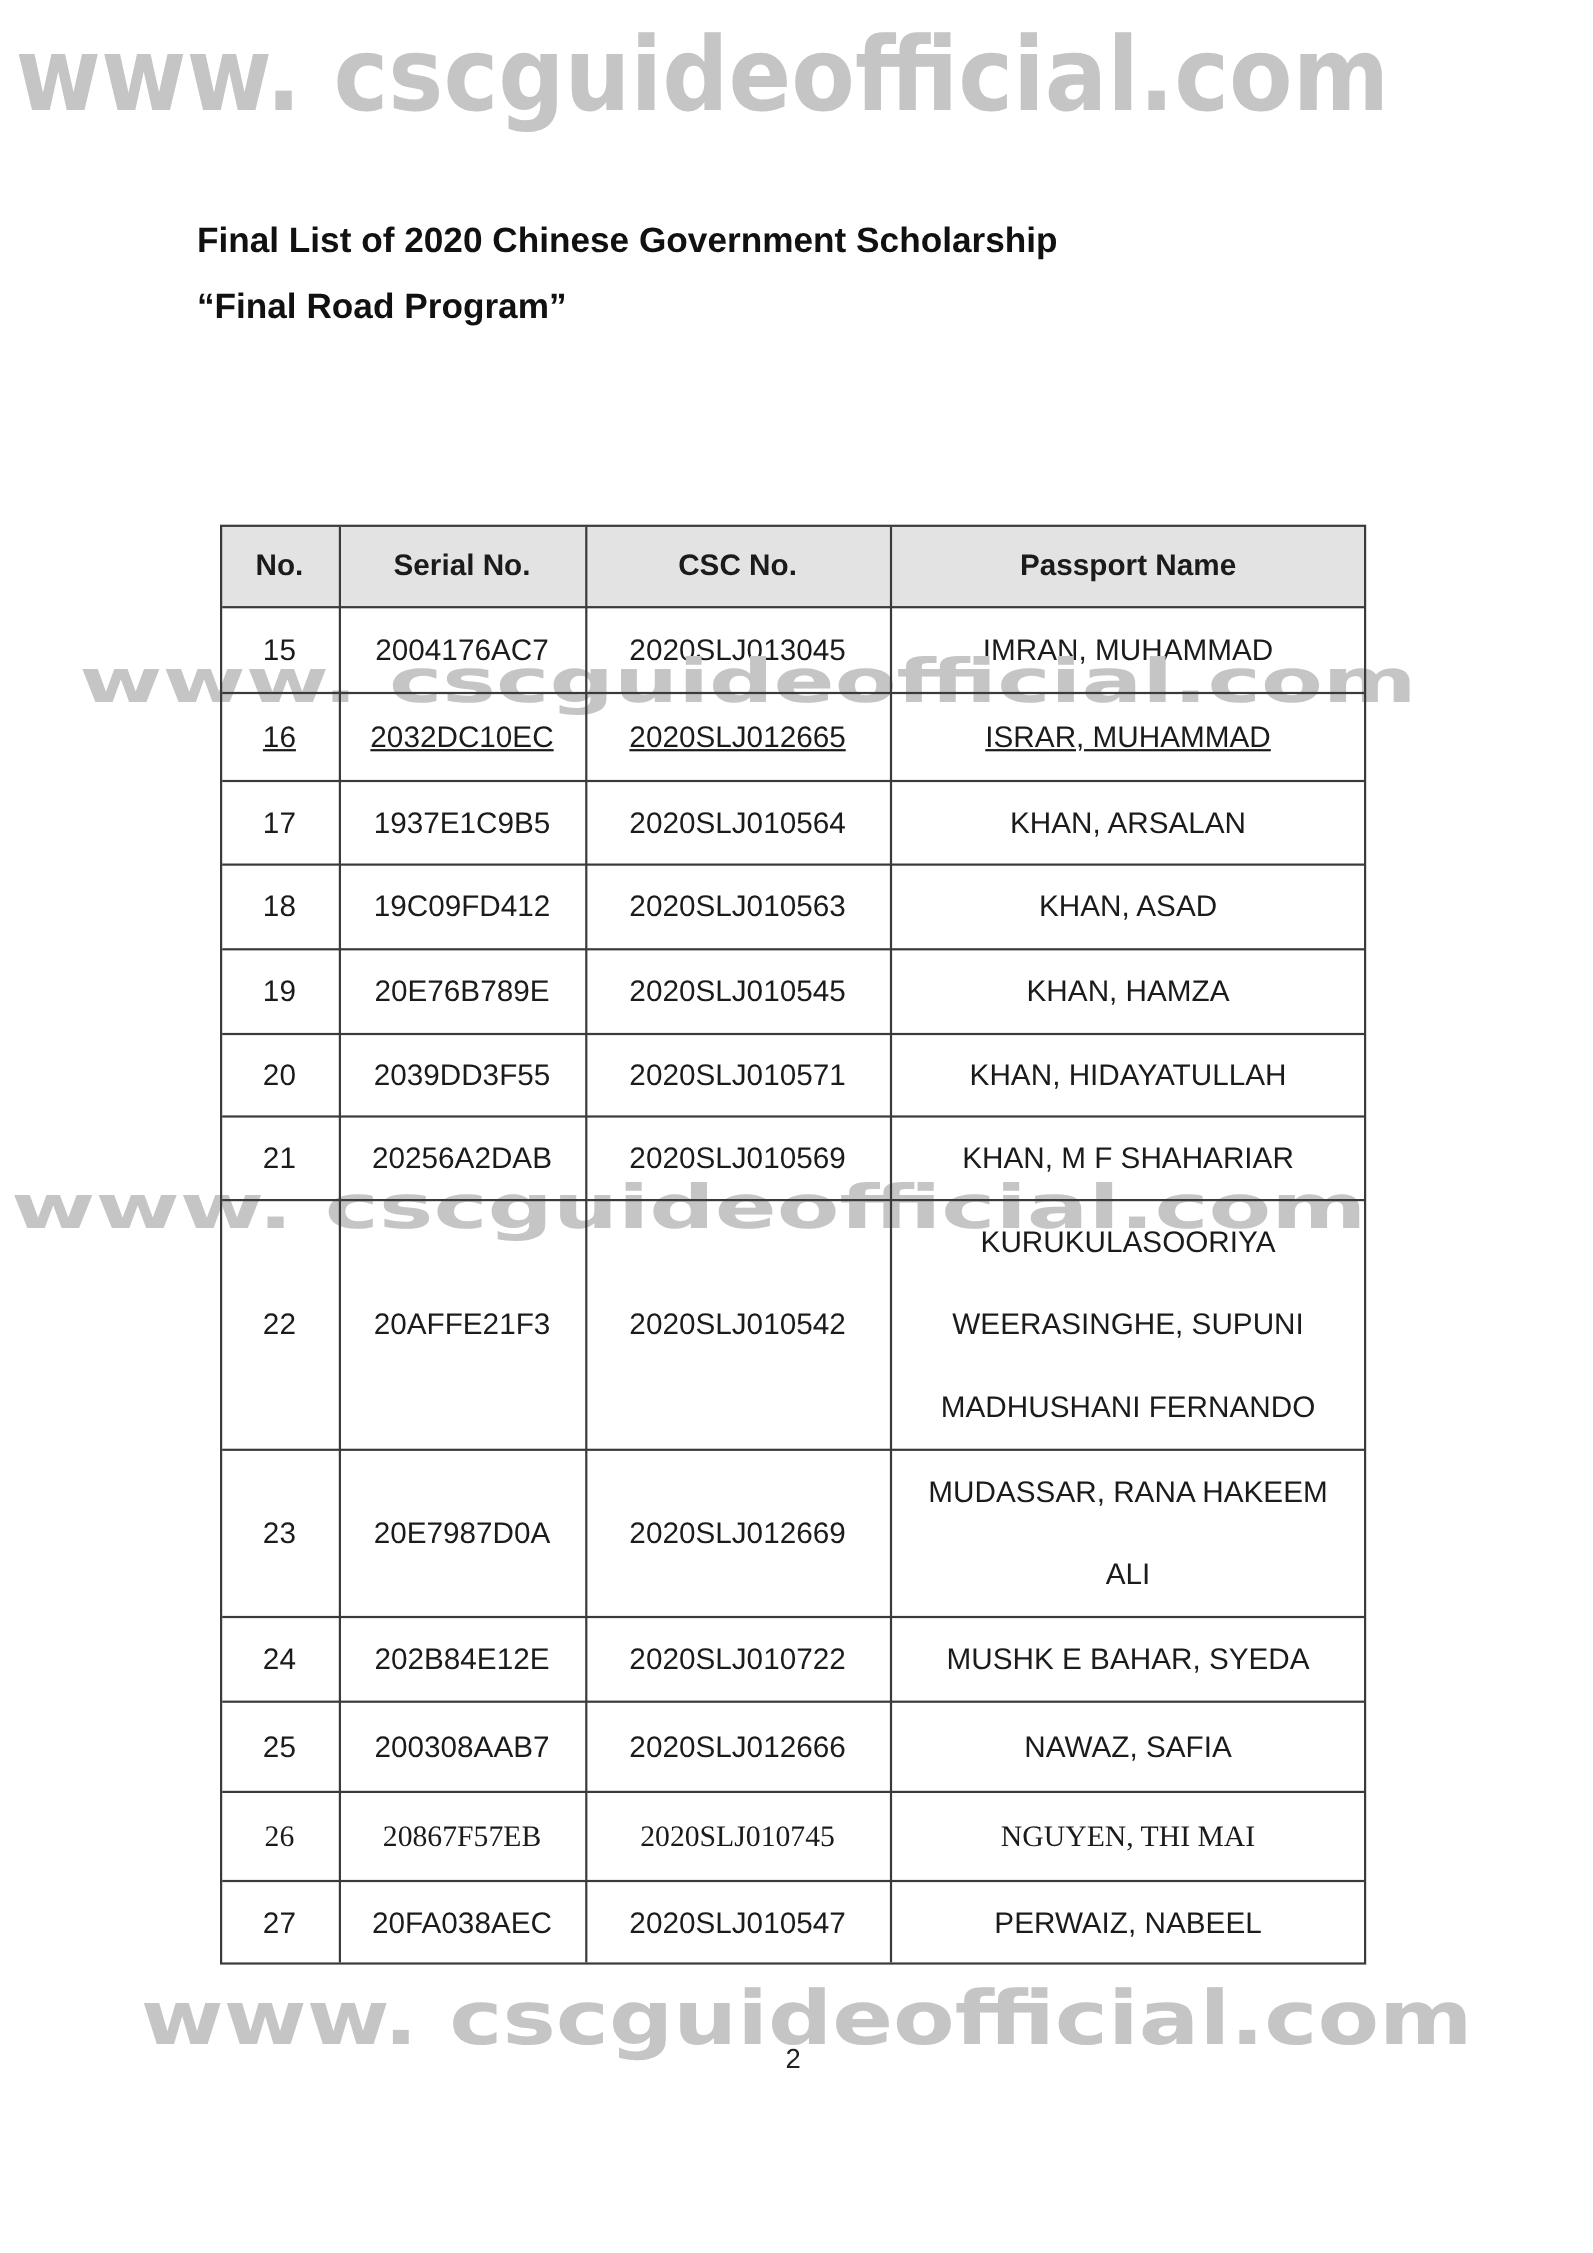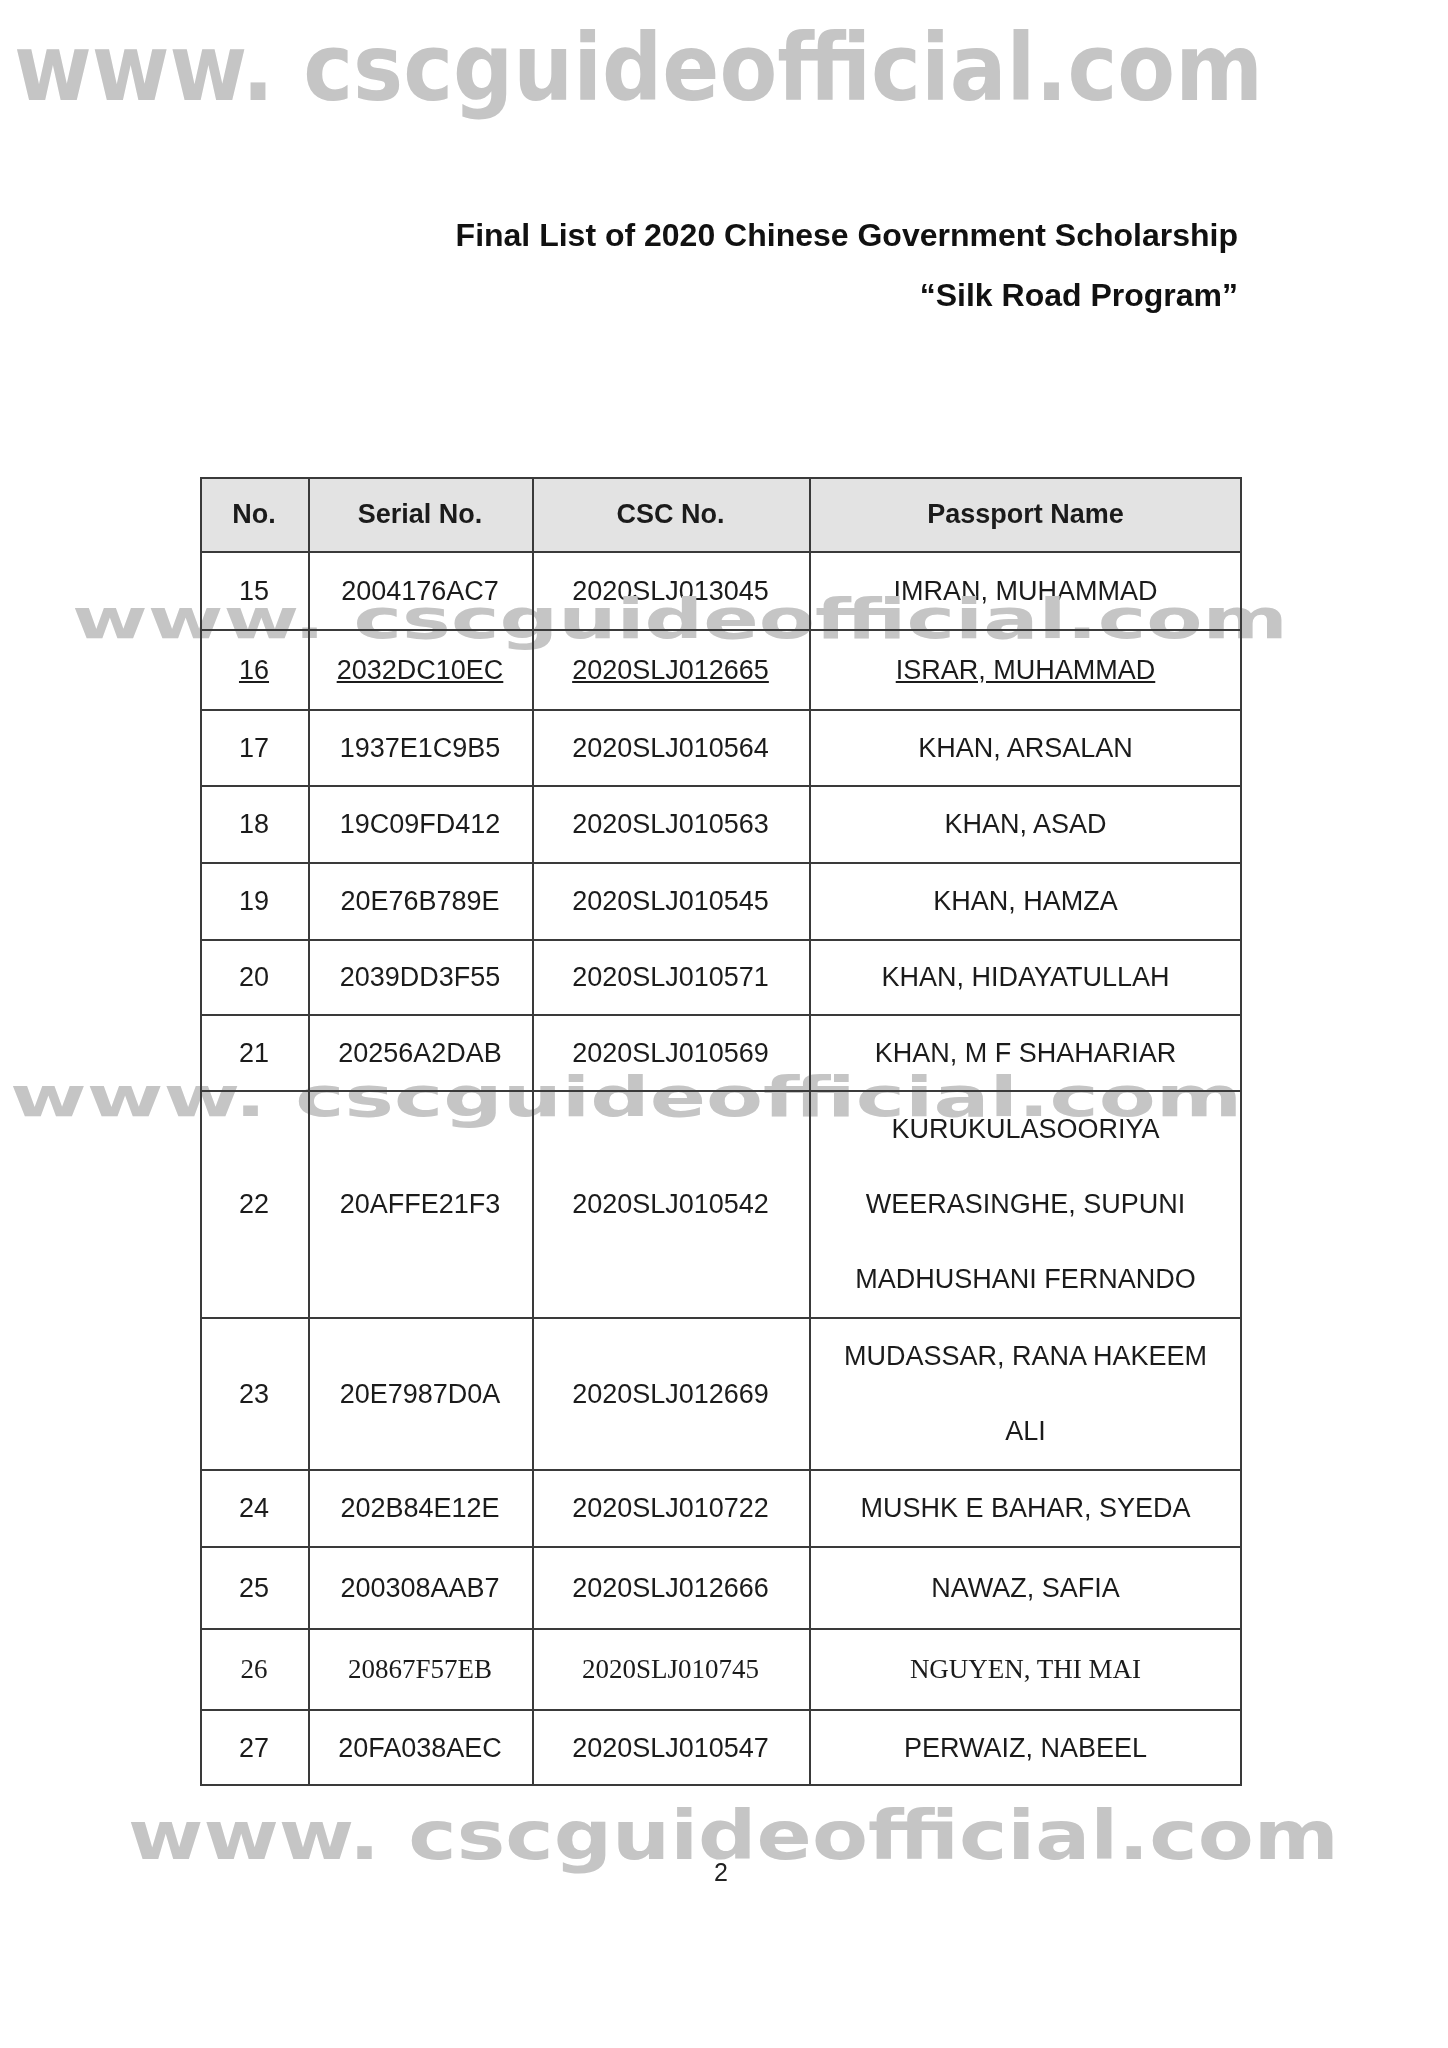--- a/index.html
+++ b/index.html
@@ -3,22 +3,22 @@
 <meta charset="utf-8">
 <style>
   html,body{margin:0;padding:0;background:#ffffff;}
   .page{
     position:relative;width:1448px;height:2048px;background:#ffffff;
     overflow:hidden;font-family:"Liberation Sans",sans-serif;color:#1b1b1b;
   }
 
   
   .title1,.title2{
-    position:absolute;left:179px;width:1042px;text-align:right;
-    font-weight:bold;color:#111;margin:17px;
+    position:absolute;left:179px;width:1042px;text-align:left;
+    font-weight:bold;color:#111;margin:0;
   }
   .title1{top:200px;font-size:32px;}
   .title2{top:260px;font-size:32px;}
 
   
   #roster{
     position:absolute;left:200px;top:477px;width:1042px;
     border-collapse:collapse;table-layout:fixed;z-index:1;
   }
   #roster th,#roster td{
@@ -72,21 +72,21 @@
   }
 </style>
 </head>
 <body>
 
 <div class="page">
 
   <div class="wm wm-top">www. cscguideofficial.com</div>
 
   <h1 class="title1">Final List of 2020 Chinese Government Scholarship</h1>
-  <h2 class="title2">“Silk Road Program”</h2>
+  <h2 class="title2">“Final Road Program”</h2>
 
   <table id="roster">
     <colgroup>
       <col style="width:108px">
         <col style="width:224px">
         <col style="width:277px">
         <col style="width:433px">
     </colgroup>
     <thead>
       <tr>

